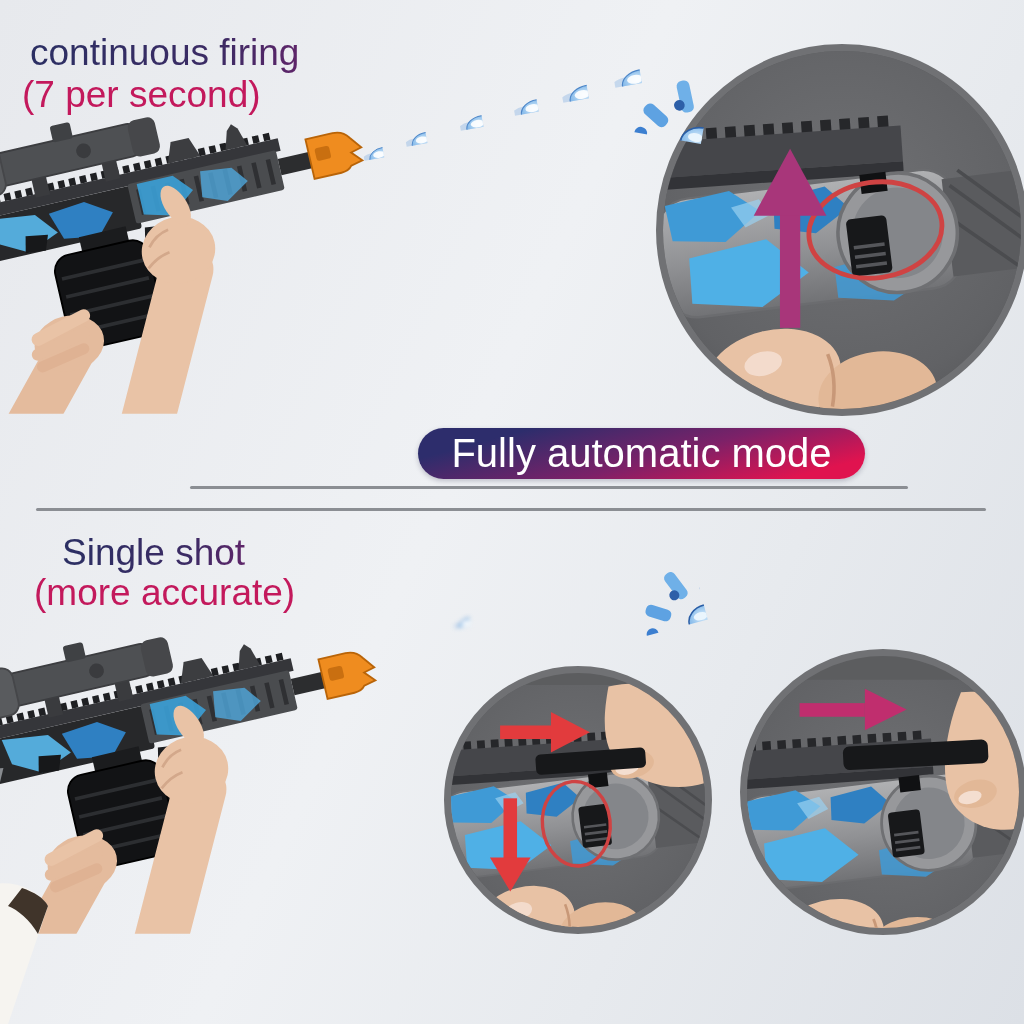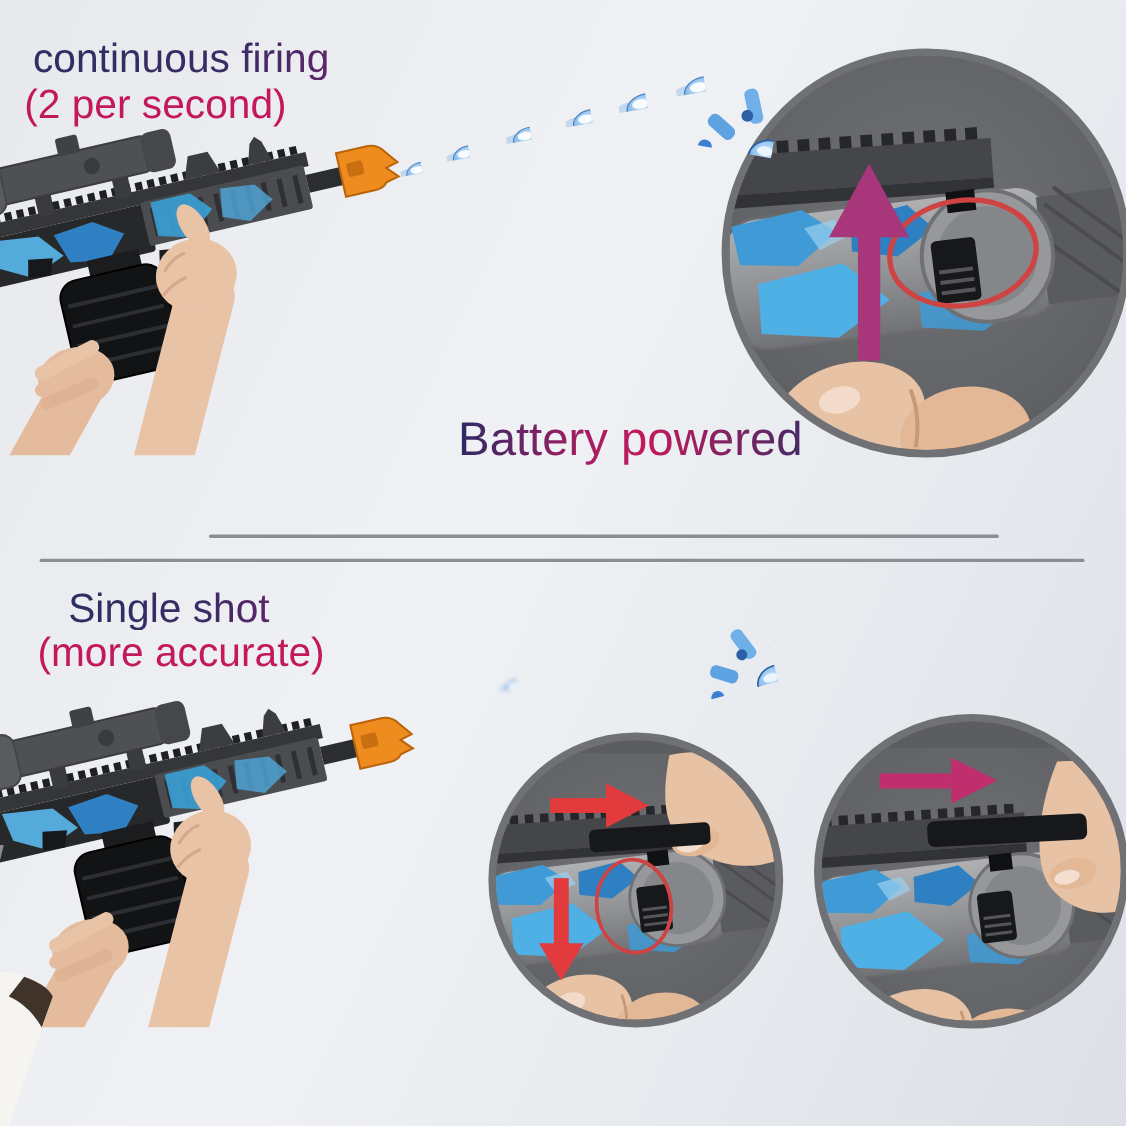--- a/index.html
+++ b/index.html
@@ -176,21 +176,21 @@
           <line x1="116" y1="340" x2="164" y2="331" stroke="#dfb293" stroke-width="12" stroke-linecap="round"></line>
         </g>
       </g>
     </symbol>
   </defs>
 </svg>
 
 <div id="canvas">
 
   <span class="cap cap-main" style="left:30px;top:34px">continuous firing</span>
-  <span class="cap cap-sub" style="left:22px;top:76px">(2 per second)</span>
+  <span class="cap cap-sub" style="left:22px;top:76px">(7 per second)</span>
 
   <div class="photo" style="left:-95px;top:26px;width:480px;height:388px">
     <svg viewBox="0 0 520 420" width="480" height="388">
         <use href="#gun"></use>
       </svg>
   </div>
 
   <div class="bead" style="left:342px;top:132px;width:40px">
       <svg viewBox="-22 -16 44 32" width="40" height="29">
         <use href="#bead"></use>
@@ -232,21 +232,21 @@
       </g>
     </svg>
   </div>
 
   <div class="splash" style="left:565px;top:-18px;width:150px;height:150px">
     <svg viewBox="-70 -70 140 140" width="150" height="150" style="transform:rotate(10deg)">
         <use href="#splash"></use>
       </svg>
   </div>
 
-  <div id="heading1" class="heading" style="left:573px;top:376px">Battery powered</div>
+  <div class="pill" style="left:418px;top:428px;width:447px;height:51px">Fully automatic mode</div>
 
   <div class="rule" style="left:190px;top:486px;width:718px"></div>
   <div class="rule" style="left:36px;top:508px;width:950px"></div>
 
   <span class="cap cap-sub" style="left:34px;top:574px">(more accurate)</span>
   <span class="cap cap-main" style="left:62px;top:534px">Single shot</span>
 
   <div class="bead" style="left:435px;top:604px;width:34px;filter:blur(2px);opacity:.8">
     <svg viewBox="-22 -16 44 32" width="34" height="25">
         <use href="#bead"></use>

